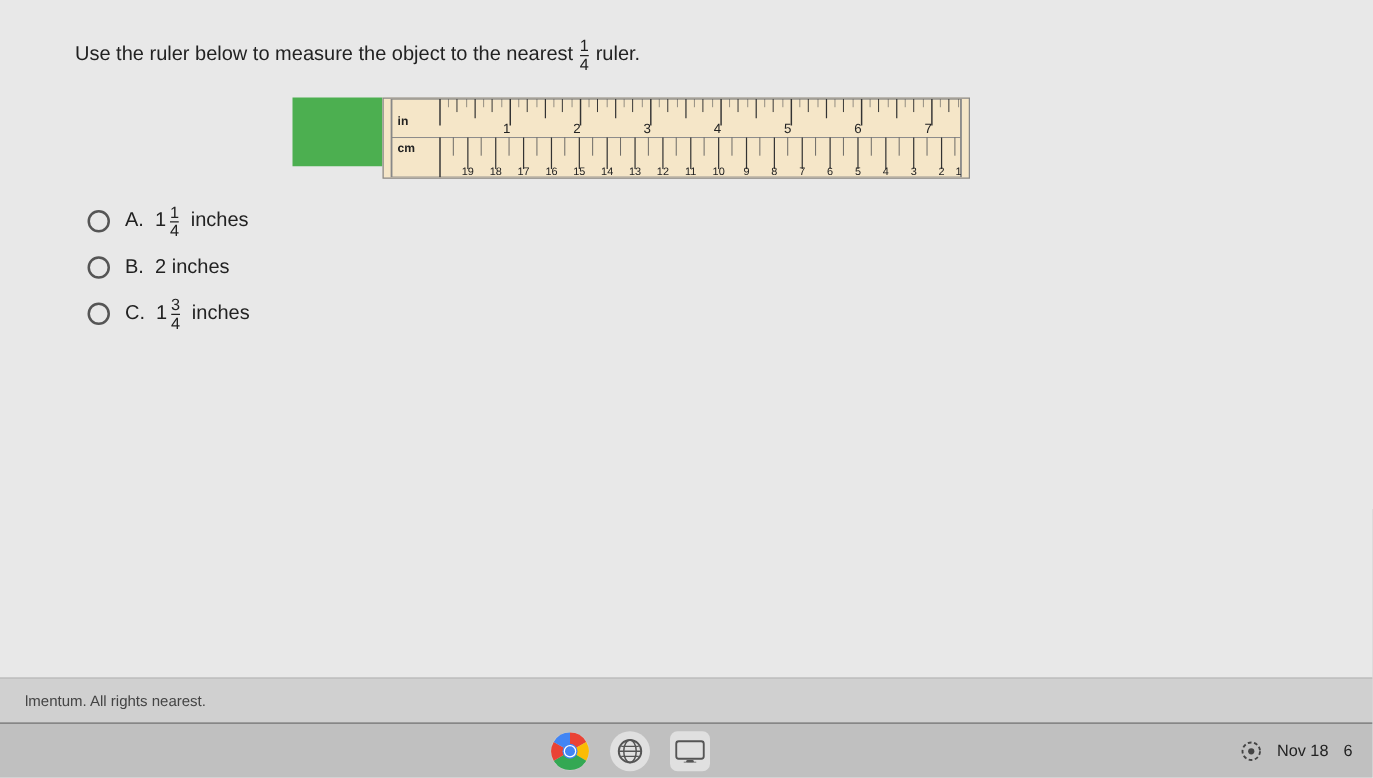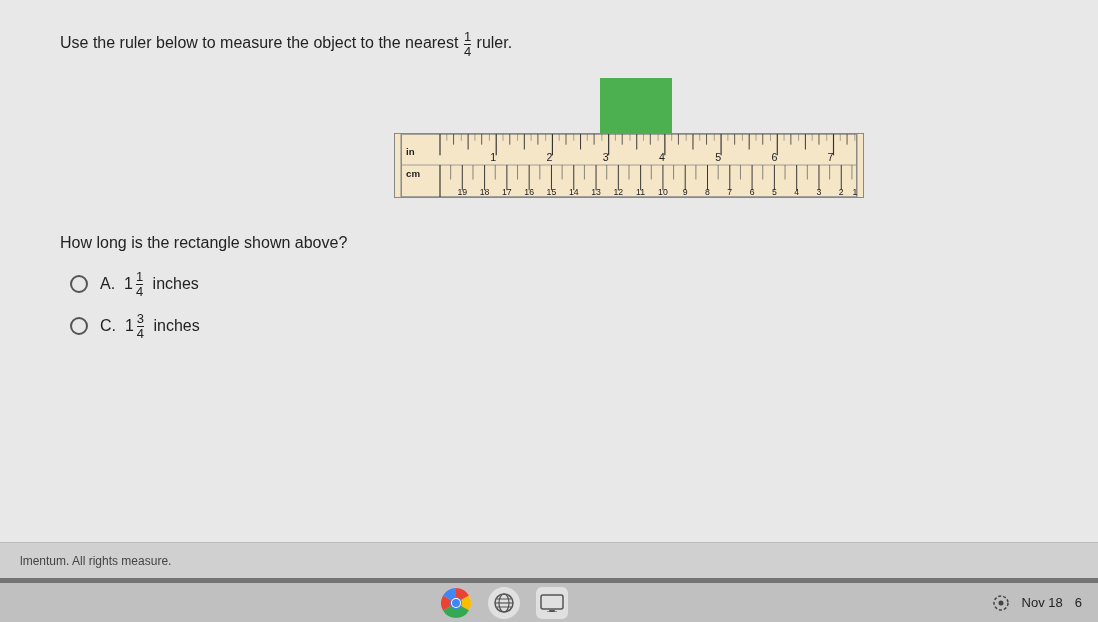--- a/index.html
+++ b/index.html
@@ -42,24 +42,23 @@
       border-bottom: 1px solid #222;
       padding-bottom: 1px;
       line-height: 1;
     }
     .fraction .den {
       line-height: 1;
     }
 
     .ruler-area {
       display: flex;
-      flex-direction: column;
-      align-items: center;
+      align-items: flex-start;
       margin-left: 160px;
-      margin-bottom: 36px;
+      margin-bottom: 20px;
     }
 
     .green-rect {
       width: 72px;
       height: 55px;
       background: #4caf50;
       margin-left: 14px;
       margin-bottom: 0;
     }
 
@@ -139,21 +138,21 @@
       border-top: 1px solid #bbb;
     }
 
     .taskbar {
       background: #c0c0c0;
       height: 44px;
       display: flex;
       align-items: center;
       justify-content: space-between;
       padding: 0 16px;
-      border-top: 5px solid #737373;
+      border-top: 1px solid #737373;
     }
 
     .taskbar-center {
       display: flex;
       gap: 16px;
       align-items: center;
     }
 
     .taskbar-right {
       display: flex;
@@ -335,60 +334,66 @@
           <text x="385" y="63" font-size="9" fill="#222" text-anchor="middle">5</text>
           <text x="408" y="63" font-size="9" fill="#222" text-anchor="middle">4</text>
           <text x="431" y="63" font-size="9" fill="#222" text-anchor="middle">3</text>
           <text x="454" y="63" font-size="9" fill="#222" text-anchor="middle">2</text>
           <text x="468" y="63" font-size="9" fill="#222" text-anchor="middle">1</text>
         </svg>
       </div>
     </div>
   </div>
 
-  <div class="question-text">How long is the rectangle shown above?</div>
 
   <div class="options">
 
     <div class="option">
       <span class="radio-circle"></span>
       <span class="option-label">
         <span>A.</span>&nbsp;
         <span class="mixed-number">
           <span>1</span>
           <span class="fraction">
             <span class="num">1</span>
             <span class="den">4</span>
           </span>
           &nbsp;<span>inches</span>
         </span>
       </span>
     </div>
 
+    <div class="option">
+      <span class="radio-circle"></span>
+      <span class="option-label">
+        <span>B.</span>&nbsp;
+        <span>2</span>&nbsp;<span>inches</span>
+      </span>
+    </div>
 
     <div class="option">
       <span class="radio-circle"></span>
       <span class="option-label">
         <span>C.</span>&nbsp;
         <span class="mixed-number">
           <span>1</span>
           <span class="fraction">
             <span class="num">3</span>
             <span class="den">4</span>
           </span>
           &nbsp;<span>inches</span>
         </span>
       </span>
     </div>
 
   </div>
 </div>
 
 <div class="footer">
-  <span>lmentum. All rights measure.</span>
+  <span>lmentum. All rights nearest.</span>
 </div>
 
 <div class="taskbar">
   <div></div>
   <div class="taskbar-center">
 
     <div class="taskbar-icon" style="position:relative;">
       <svg width="32" height="32" viewBox="0 0 32 32">
         <circle cx="16" cy="16" r="15" fill="none" stroke="#ccc" stroke-width="1"></circle>
         <path d="M16 16 L16 1 A15 15 0 0 1 29 8.5 Z" fill="#ea4335"></path>

